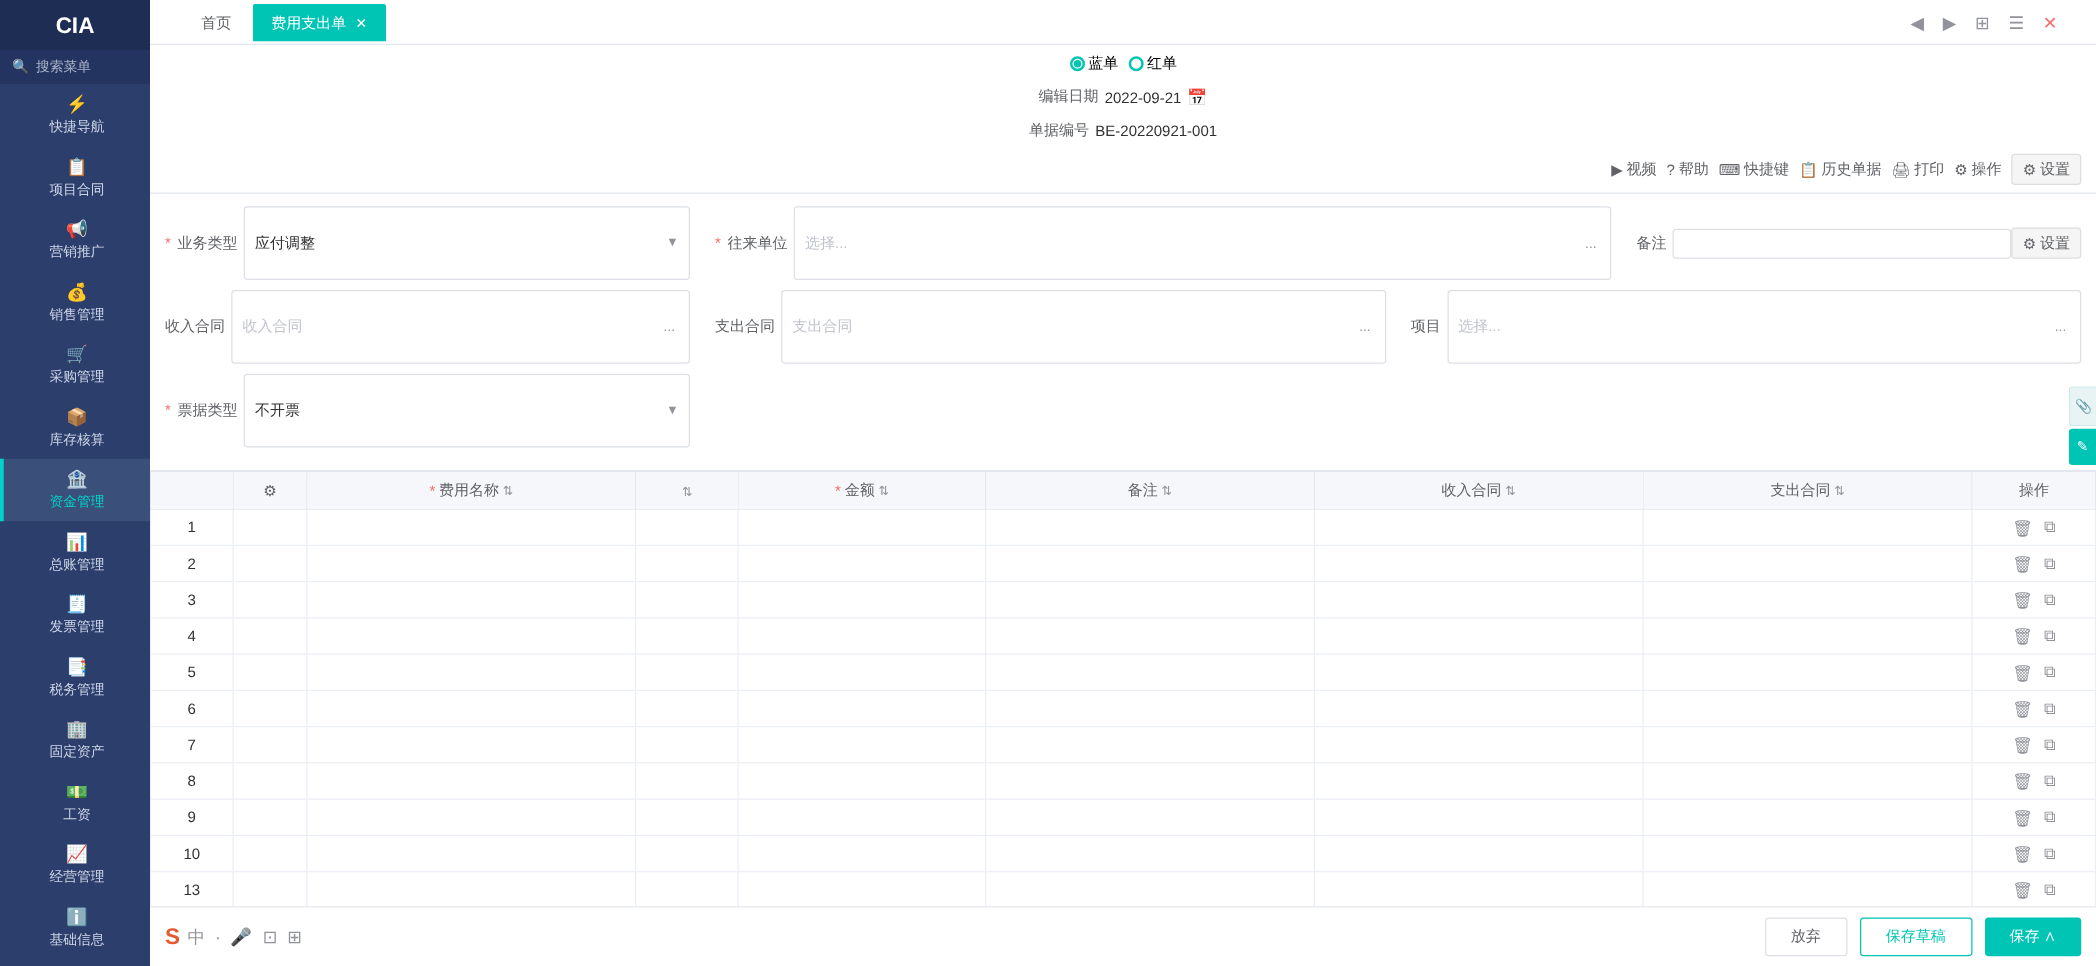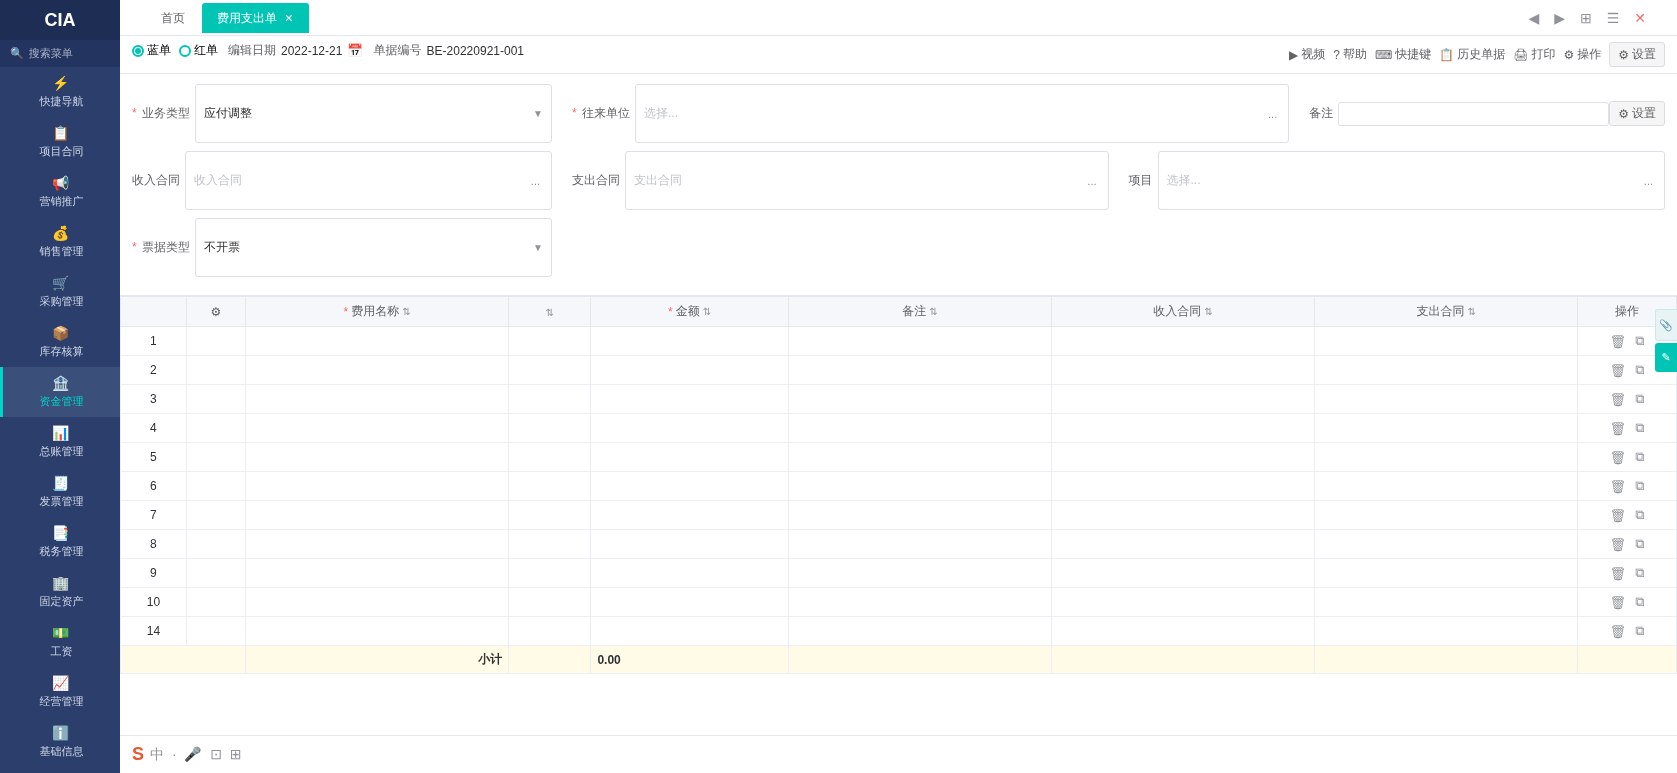--- a/index.html
+++ b/index.html
@@ -94,26 +94,27 @@
       background: white;
       margin: 0;
       overflow: auto;
       display: flex;
       flex-direction: column;
     }
 
     
     .toolbar {
       display: flex;
-      align-items: flex-start;
+      align-items: center;
       padding: 6px 12px;
       border-bottom: 1px solid #e4e7ed;
       gap: 10px;
       background: #fff;
       flex-shrink: 0;
+      flex-direction: column;
     }
     .radio-group { display: flex; align-items: center; gap: 8px; }
     .radio-item { display: flex; align-items: center; gap: 3px; cursor: pointer; font-size: 12px; }
     .radio-dot { width: 12px; height: 12px; border-radius: 50%; border: 2px solid #00c4b4; display: flex; align-items: center; justify-content: center; }
     .radio-dot.checked::after { content: ''; width: 6px; height: 6px; background: #00c4b4; border-radius: 50%; }
     .field-group { display: flex; align-items: center; gap: 5px; font-size: 12px; }
     .field-label { color: #606266; white-space: nowrap; }
     .field-value { color: #303133; }
     .calendar-icon { color: #909399; font-size: 13px; cursor: pointer; }
     .toolbar-right { margin-left: auto; display: flex; gap: 8px; align-items: center; }
@@ -340,21 +341,21 @@
           <span>蓝单</span>
         </label>
         <label class="radio-item">
           <div class="radio-dot"></div>
           <span>红单</span>
         </label>
       </div>
 
       <div class="field-group">
         <span class="field-label">编辑日期</span>
-        <span class="field-value">2022-12-21</span>
+        <span class="field-value">2022-09-21</span>
         <span class="calendar-icon">📅</span>
       </div>
 
       <div class="field-group">
         <span class="field-label">单据编号</span>
         <span class="field-value">BE-20220921-001</span>
       </div>
 
       <div class="toolbar-right">
         <span class="toolbar-btn">
@@ -669,20 +670,36 @@
     <td class="col-income"></td>
     <td class="col-expense"></td>
     <td class="col-ops">
       <div class="row-ops">
         <button class="row-op-btn" title="删除">🗑</button>
         <button class="row-op-btn" title="复制">⧉</button>
       </div>
     </td>
   </tr>
             <tr>
+    <td class="col-num">13</td>
+    <td class="col-gear"></td>
+    <td class="col-name"></td>
+    <td class="col-sort"></td>
+    <td class="col-amount"></td>
+    <td class="col-note"></td>
+    <td class="col-income"></td>
+    <td class="col-expense"></td>
+    <td class="col-ops">
+      <div class="row-ops">
+        <button class="row-op-btn" title="删除">🗑</button>
+        <button class="row-op-btn" title="复制">⧉</button>
+      </div>
+    </td>
+  </tr>
+            <tr>
     <td class="col-num">14</td>
     <td class="col-gear"></td>
     <td class="col-name"></td>
     <td class="col-sort"></td>
     <td class="col-amount"></td>
     <td class="col-note"></td>
     <td class="col-income"></td>
     <td class="col-expense"></td>
     <td class="col-ops">
       <div class="row-ops">
@@ -709,20 +726,25 @@
       <div class="footer-logo">
         <span style="color:#e55b30; font-size:18px; font-weight:bold;">S</span>
         <div class="footer-icons">
           <span>中</span>
           <span>·</span>
           <span>🎤</span>
           <span>⊡</span>
           <span>⊞</span>
         </div>
       </div>
+      <div class="footer-btn-group">
+        <button class="btn btn-default">放弃</button>
+        <button class="btn btn-draft">保存草稿</button>
+        <button class="btn btn-primary">保存 ∧</button>
+      </div>
     </div>
   </div>
 </div>
 
 <div style="position:fixed; right:0; top:40%; display:flex; flex-direction:column; gap:2px; z-index:100;">
   <div style="width:22px; background:#e8f4f4; border:1px solid #cce8e8; border-right:none; border-radius:3px 0 0 3px; padding:8px 3px; cursor:pointer; font-size:11px; writing-mode:vertical-rl; color:#333;">📎</div>
   <div style="width:22px; background:#00c4b4; border-radius:3px 0 0 3px; padding:8px 3px; cursor:pointer; font-size:11px; color:white; display:flex; align-items:center; justify-content:center;">✎</div>
 </div>
 
 </body></html>

